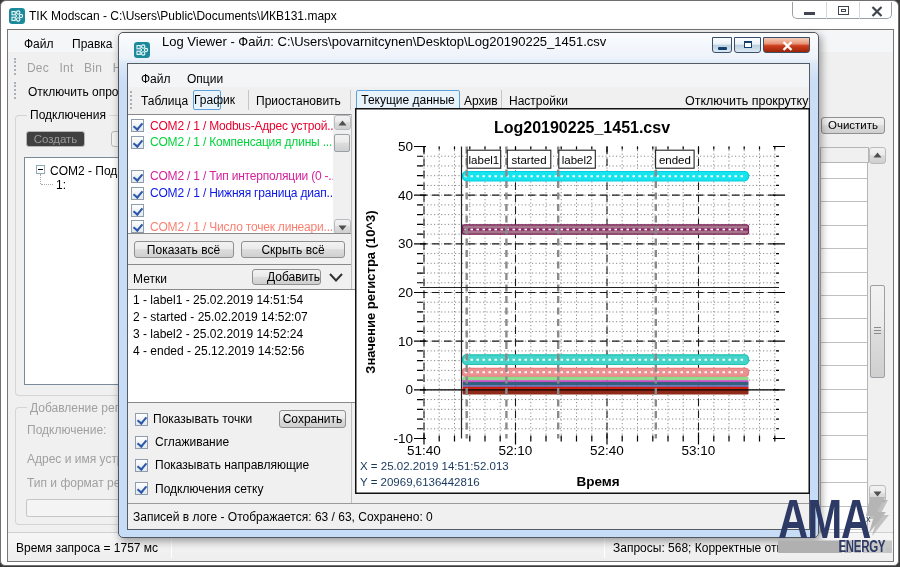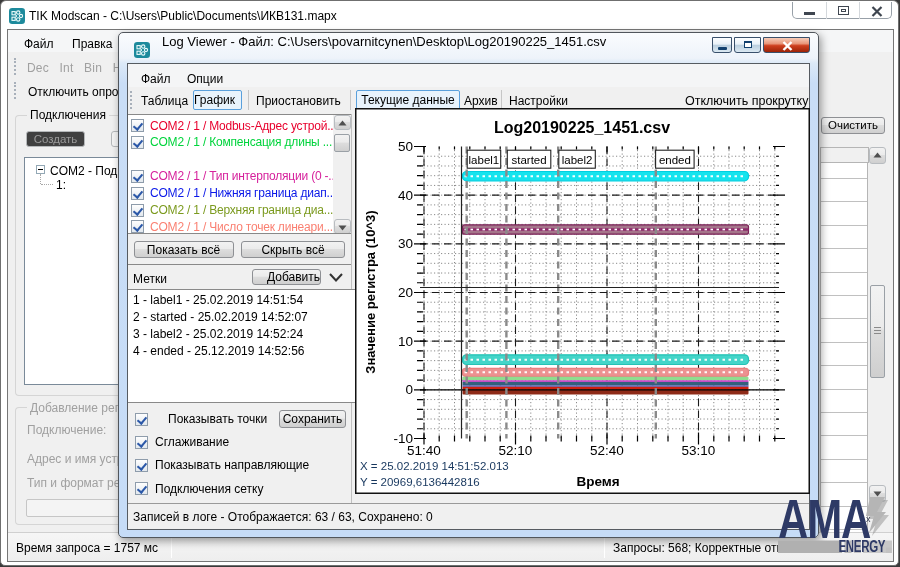--- a/index.html
+++ b/index.html
@@ -140,21 +140,21 @@
   </div>
 
   <div class="abs" id="dclient" style="left:8px;top:29.5px;width:683px;height:467px;background:#f0f0f0;border:1px solid #565b61">
 
     <div class="abs" style="left:0;top:0;width:681px;height:23px;background:#f4f5f6"></div>
     <div class="abs" style="left:13px;top:8px">Файл</div>
     <div class="abs" style="left:59px;top:8px">Опции</div>
 
     <div class="grip" style="left:2px;top:27px;height:18px"></div>
     <div class="abs" style="left:13px;top:30px">Таблица</div>
-    <div class="abs" style="left:65px;top:26.5px;width:49px;height:20px;background:#e8f3fc;border:1px solid #5aa0dc;border-radius:2px;line-height:19px">График</div>
+    <div class="abs" style="left:65px;top:26.5px;width:28px;height:20px;background:#e8f3fc;border:1px solid #5aa0dc;border-radius:2px;text-align:center;line-height:19px">График</div>
     <div class="sep" style="left:120px;top:26px;height:20px"></div>
     <div class="abs" style="left:128px;top:30px">Приостановить</div>
     <div class="sep" style="left:222px;top:26px;height:20px"></div>
     <div class="abs" style="left:228px;top:26.5px;width:104px;height:20px;background:#e8f3fc;border:1px solid #5aa0dc;border-radius:2px;text-align:center;line-height:19px">Текущие данные</div>
     <div class="abs" style="left:336px;top:30px">Архив</div>
     <div class="sep" style="left:373px;top:26px;height:20px"></div>
     <div class="abs" style="left:381px;top:30px">Настройки</div>
     <div class="abs" style="left:557px;top:30px;font-size:12.5px;white-space:nowrap">Отключить прокрутку</div>
 
     <div class="abs" style="left:223px;top:50px;width:1px;height:390px;background:#c0c0c0"></div>
@@ -171,21 +171,20 @@
         <div class="cli" style="top:53.2px">
           <span class="cb"></span>
           <span class="clitxt" style="color:#d6219c">COM2 / 1 / Тип интерполяции (0 -...</span>
         </div>
         <div class="cli" style="top:70.1px">
           <span class="cb"></span>
           <span class="clitxt" style="color:#0a18e8">COM2 / 1 / Нижняя граница диап...</span>
         </div>
         <div class="cli" style="top:87.0px">
           <span class="cb"></span>
-          <span class="clitxt" style="color:#7b9a1e">COM2 / 1 / Верхняя граница диа...</span>
         </div>
         <div class="cli" style="top:103.9px">
           <span class="cb"></span>
           <span class="clitxt" style="color:#fa8072">COM2 / 1 / Число точек линеари...</span>
         </div>
       <div class="abs" style="left:205px;top:0;width:18px;height:120px;background:#f0f0f0"></div>
       <div class="abs btnface" style="left:205.5px;top:0.5px;width:17px;height:15px;border-color:#b8bcc0"></div>
       <svg class="abs" style="left:210px;top:5px" width="9" height="6" viewBox="0 0 9 6">
           <path d="M4.5 0.5 L8.5 5.5 H0.5 Z" fill="#505050"></path>
         </svg>
@@ -209,21 +208,21 @@
     <div class="abs" style="left:0;top:225px;width:242px;height:114.5px;background:#fff;border-top:1px solid #898989;border-bottom:1px solid #898989">
       <div style="position:absolute;left:5px;top:3.0px;white-space:nowrap">1 - label1 - 25.02.2019 14:51:54</div>
         <div style="position:absolute;left:5px;top:20.3px;white-space:nowrap">2 - started - 25.02.2019 14:52:07</div>
         <div style="position:absolute;left:5px;top:37.6px;white-space:nowrap">3 - label2 - 25.02.2019 14:52:24</div>
         <div style="position:absolute;left:5px;top:54.9px;white-space:nowrap">4 - ended - 25.12.2019 14:52:56</div>
     </div>
 
     <div class="abs" style="left:0;top:340px;width:223px;height:100px">
         <div style="position:absolute;left:7px;top:8.5px;display:flex;align-items:center">
           <span class="cb"></span>
-          <span style="margin-left:20px;white-space:nowrap">Показывать точки</span>
+          <span style="margin-left:5px;white-space:nowrap">Показывать точки</span>
         </div>
         <div style="position:absolute;left:7px;top:31.7px;display:flex;align-items:center">
           <span class="cb"></span>
           <span style="margin-left:7px;white-space:nowrap">Сглаживание</span>
         </div>
         <div style="position:absolute;left:7px;top:54.9px;display:flex;align-items:center">
           <span class="cb"></span>
           <span style="margin-left:7px;white-space:nowrap">Показывать направляющие</span>
         </div>
         <div style="position:absolute;left:7px;top:78.1px;display:flex;align-items:center">

